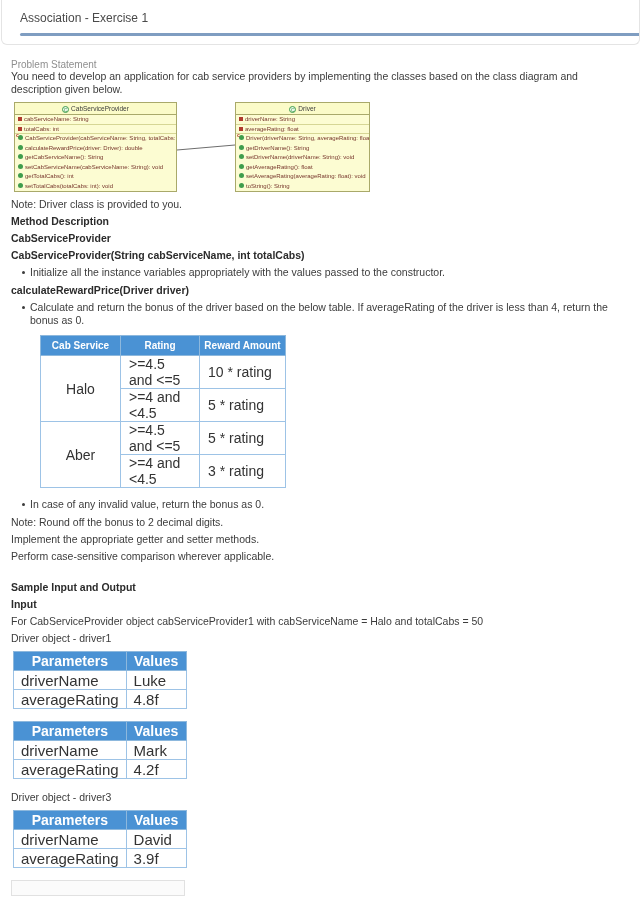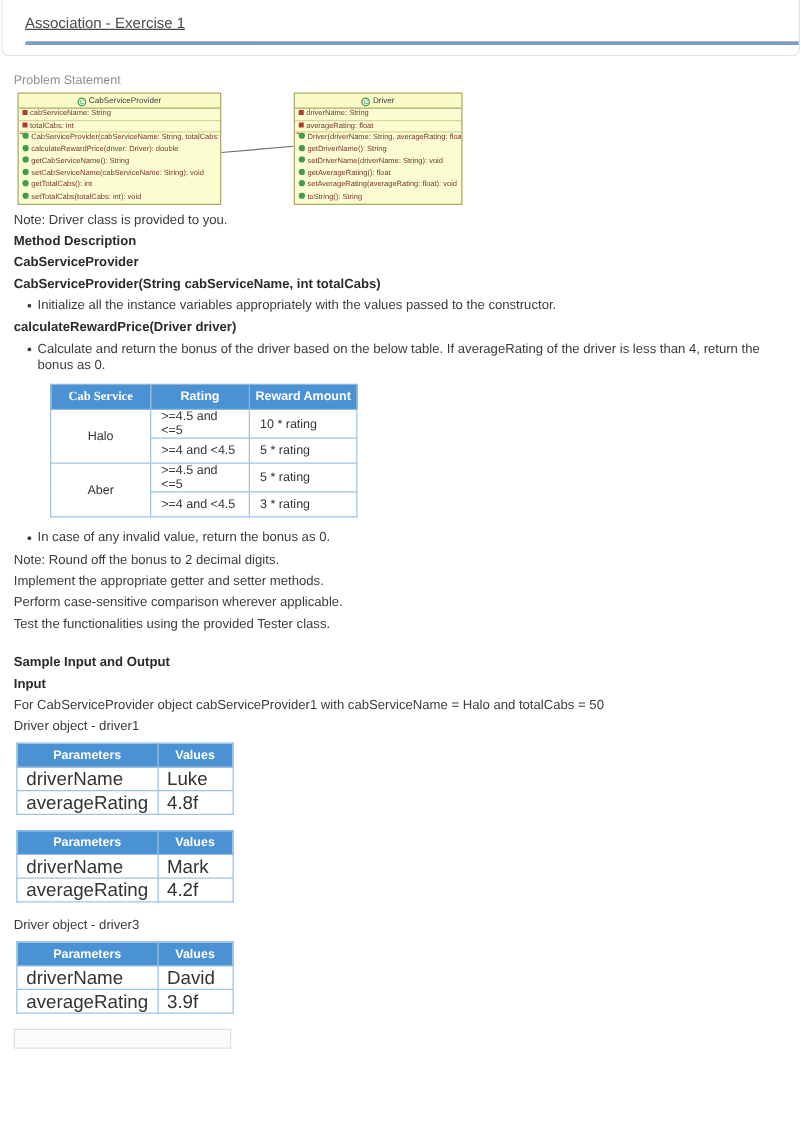--- a/index.html
+++ b/index.html
@@ -9,21 +9,21 @@
     font-family:"Liberation Sans", sans-serif;
     color:#3c3c3c; font-size:10.5px; position:relative;
   }
   
   .top-card {
     margin:0 1px; padding:11px 0 0 0;
     border:1px solid #e4e4e4; border-top:none;
     border-radius:0 0 6px 6px;
     background:#fff;
   }
-  .window-title { font-size:12px; color:#4a4a4a; padding-left:18px;text-decoration:underline; }
+  .window-title { font-size:12px; color:#4a4a4a; padding-left:18px; }
   .accent-line { height:3px; background:#7f9dc1; border-radius:2px 0 0 2px; margin:8px 0 8px 18px; }
   
   .content { padding:14px 11px 0 11px; }
   .section-label { color:#8f8f8f; font-size:10px; margin-bottom:0; }
   .line { line-height:13px; margin-bottom:4px; }
   .bold { font-weight:bold; color:#2b2b2b; }
   .intro { margin-bottom:6px; }
   .bullet { position:relative; margin:0 0 5px 10px; padding-left:9px; line-height:13px; }
   .bullet::before { content:""; position:absolute; left:1px; top:5px; width:3px; height:3px; border-radius:50%; background:#3c3c3c; } .gap-m { height:14px; }
   
@@ -52,30 +52,30 @@
   .icon-ctor .cmark { position:absolute; top:-4px; left:-2px; font-size:5px; color:#b03a2e; font-weight:bold; }
   .connector { position:absolute; left:0; top:0; }
   
   table { border-collapse:collapse; }
   .reward-table { margin:8px 0 10px 29px; }
   .reward-table th {
     background:#4a92d4; color:#fff; font-size:10px; font-weight:bold;
     border:1px solid #8db8dd; height:20px; text-align:center;
   }
   .reward-table td {
-    border:1px solid #9dc3e6; font-size:10px; color:#333;
+    border:1px solid #9dc3e6; font-size:14px; color:#333;
     height:20px; padding:0 8px;
   }
   .reward-table td.svc { text-align:center; padding:0; }
-  .col-service { width:80px;font-family:Liberation Serif, serif; } .col-rating { width:79px; } .col-reward { width:86px; }
+  .col-service { width:80px; } .col-rating { width:79px; } .col-reward { width:86px; }
   
   .param-caption { margin:0 0 6px 0; line-height:13px; }
   .param-table { margin:0 0 12px 2px; }
   .param-table th {
-    background:#4a92d4; color:#fff; font-size:10px; font-weight:bold;
+    background:#4a92d4; color:#fff; font-size:14px; font-weight:bold;
     border:1px solid #8db8dd; height:19px; text-align:center;
   }
   .param-table td {
     border:1px solid #9dc3e6; font-size:15px; color:#333;
     height:19px; padding:0 7px;
   }
   .pcol-1 { width:70px; } .pcol-2 { width:60px; }
   
   .code-box {
     margin:6px 0 0 0; width:174px; background:#fbfbfb;
@@ -87,20 +87,21 @@
 
 <div class="top-card">
   <div class="window-title">Association - Exercise 1</div>
   <div class="accent-line"></div>
 </div>
 
 <div class="content">
 
   <div class="section-label">Problem Statement</div>
 
+  <div class="line intro">You need to develop an application for cab service providers by implementing the classes based on the class diagram and description given below.</div>
 
   <div class="uml-area">
     <svg class="connector" width="619" height="88">
       <line x1="166" y1="48" x2="224" y2="43" stroke="#6d6d6d" stroke-width="1"></line>
     </svg>
 
     <div class="uml-box" style="left:3px; width:163px;">
       <div class="uml-header">
         <span class="uml-class-icon">C</span><span>CabServiceProvider</span>
       </div>
@@ -164,21 +165,20 @@
         <td>&gt;=4 and &lt;4.5</td>
         <td>3 * rating</td>
       </tr>
     </tbody>
   </table>
 
   <div class="bullet">In case of any invalid value, return the bonus as 0.</div>
   <div class="line">Note: Round off the bonus to 2 decimal digits.</div>
   <div class="line">Implement the appropriate getter and setter methods.</div>
   <div class="line">Perform case-sensitive comparison wherever applicable.</div>
-  <div class="line">Test the functionalities using the provided Tester class.</div>
 
   <div class="gap-m"></div>
 
   <div class="line bold">Sample Input and Output</div>
   <div class="line bold">Input</div>
   <div class="line">For CabServiceProvider object cabServiceProvider1 with cabServiceName = Halo and totalCabs = 50</div>
 
   <div class="param-caption">Driver object - driver1</div>
   <table class="param-table">
     <thead>

